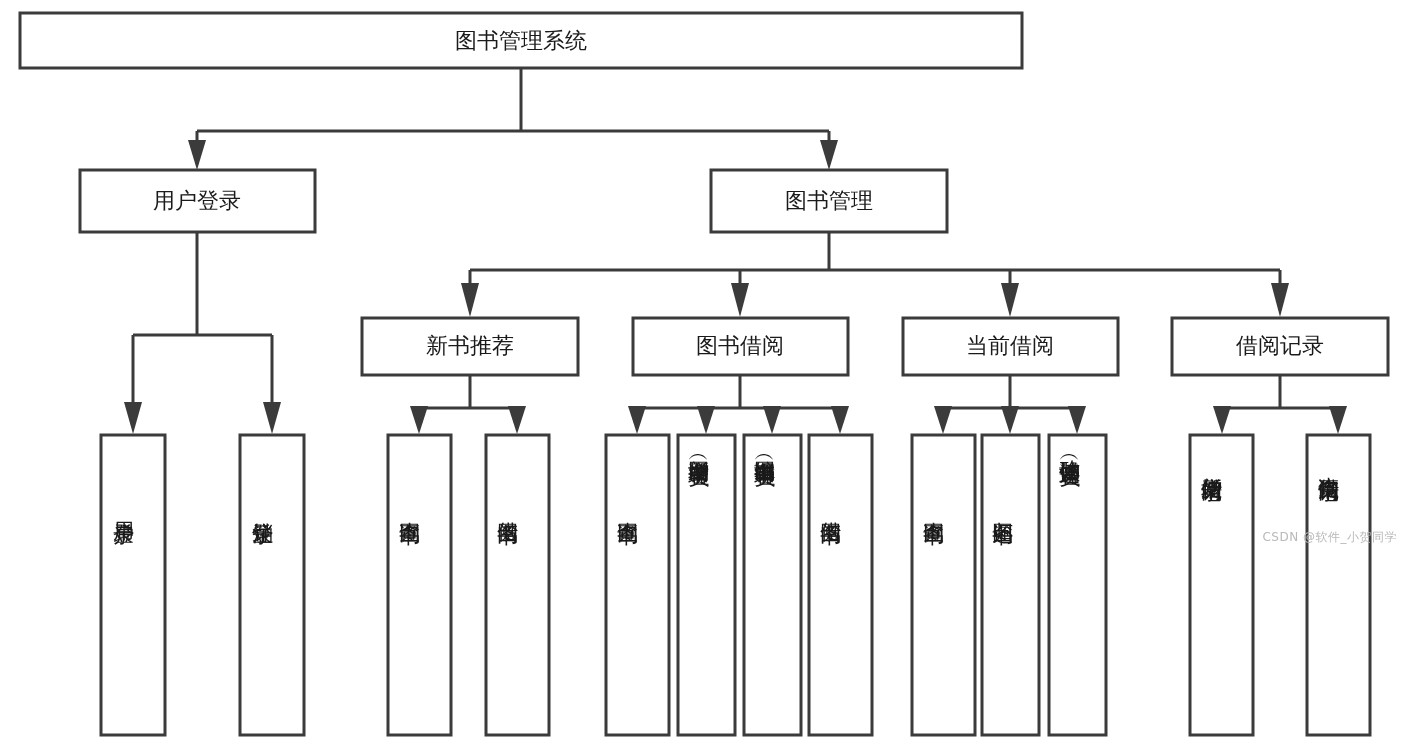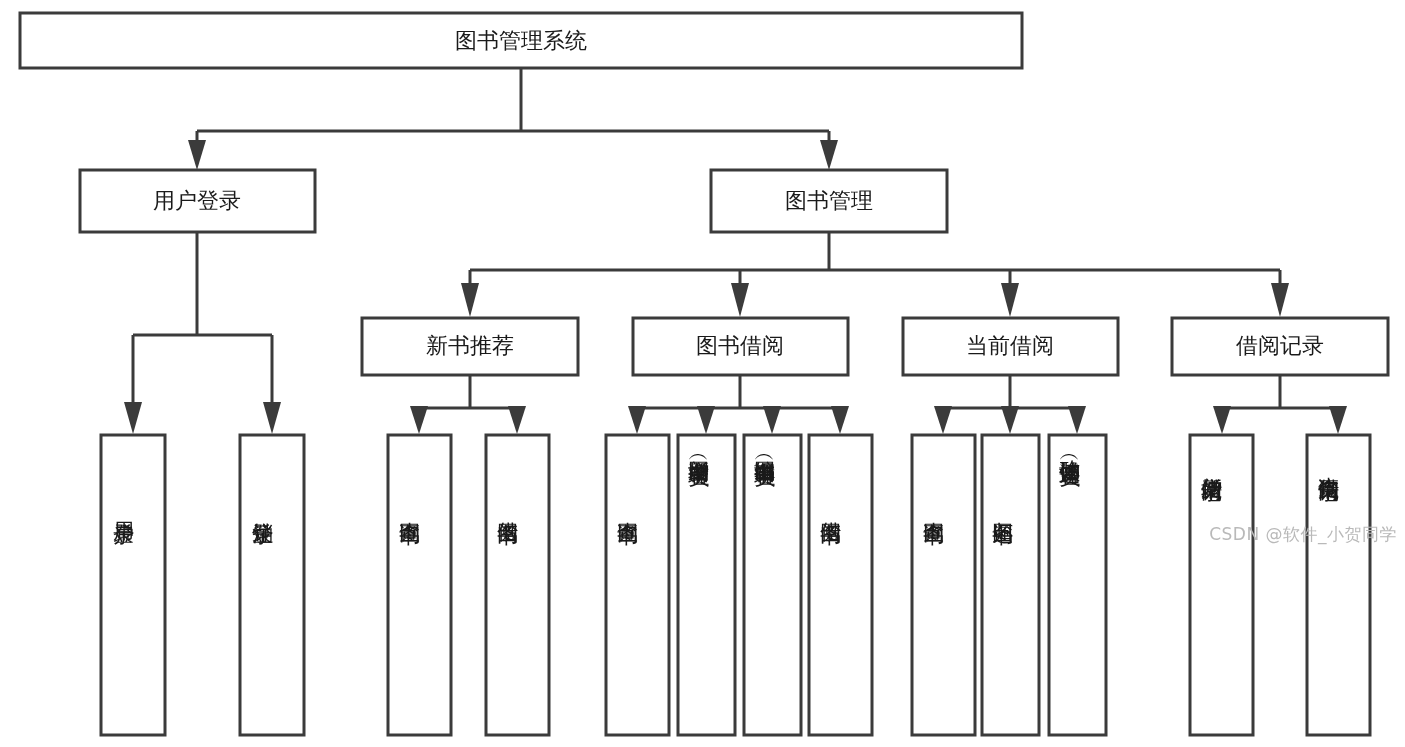--- a/index.html
+++ b/index.html
@@ -61,21 +61,21 @@
     letter-spacing: 1px;
     white-space: nowrap;
     text-align: left;
     pointer-events: none;
   }
   .watermark {
     position: absolute;
     right: 8px;
     bottom: 4px;
     font-family: "DejaVu Sans", "Liberation Sans", sans-serif;
-    font-size: 17px;
+    font-size: 12px;
     color: #b9b9b9;
     letter-spacing: 0.5px;
     white-space: nowrap;
   }
 </style>
 </head>
 <body>
 
 <div id="diagram-root">
 

